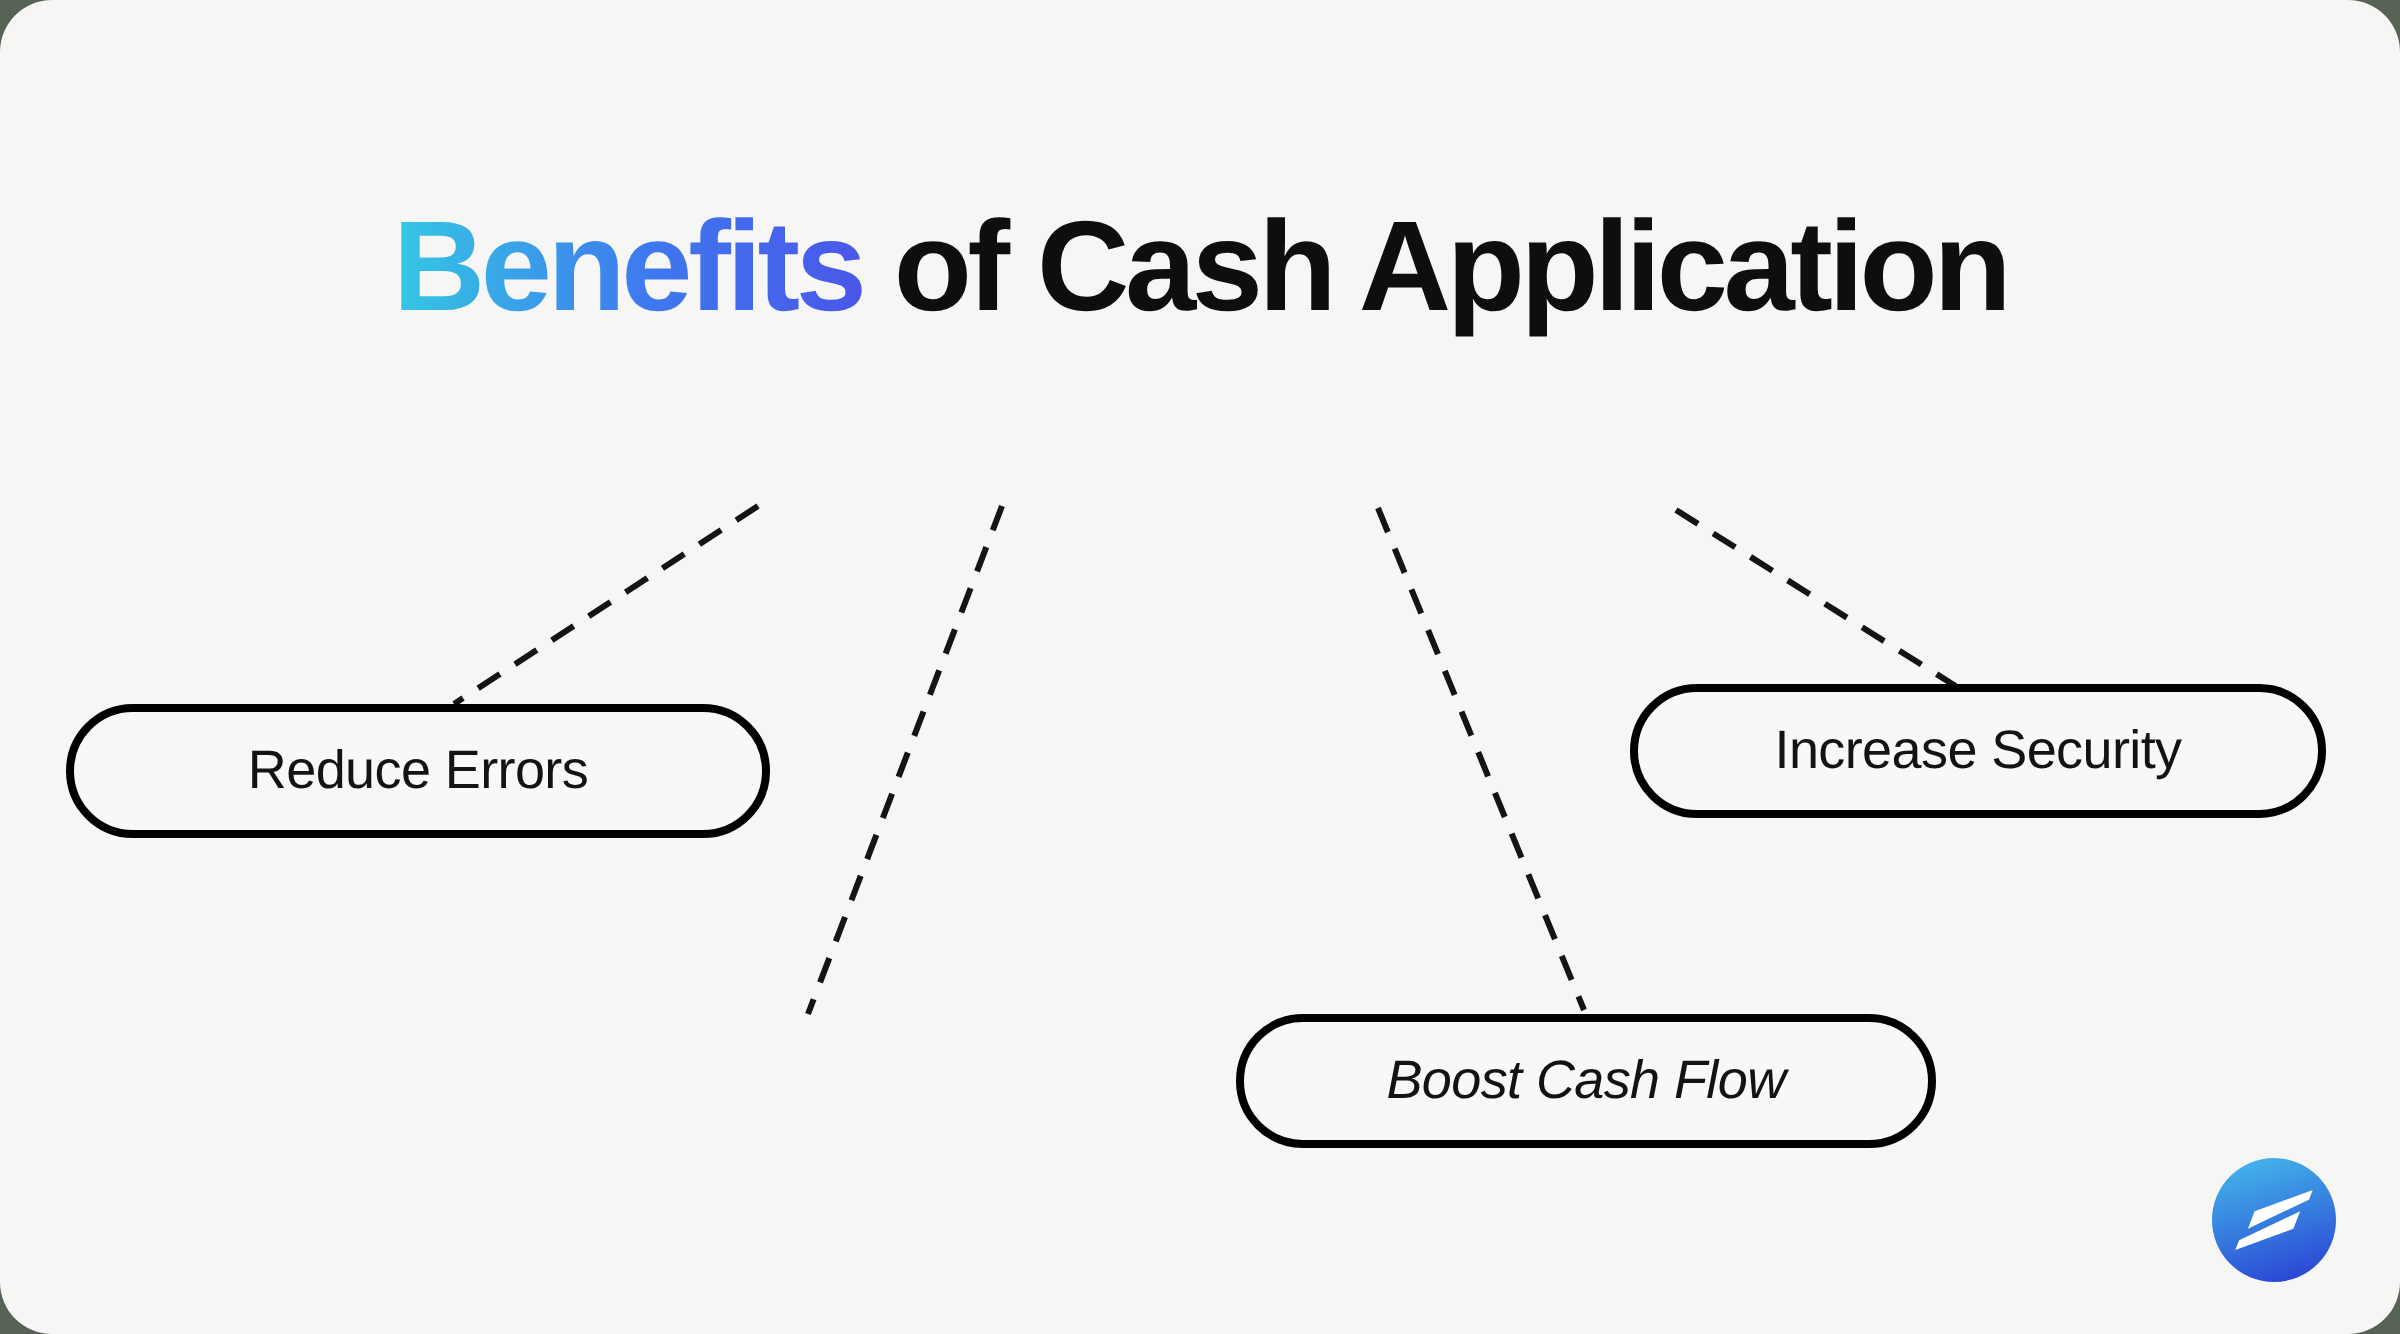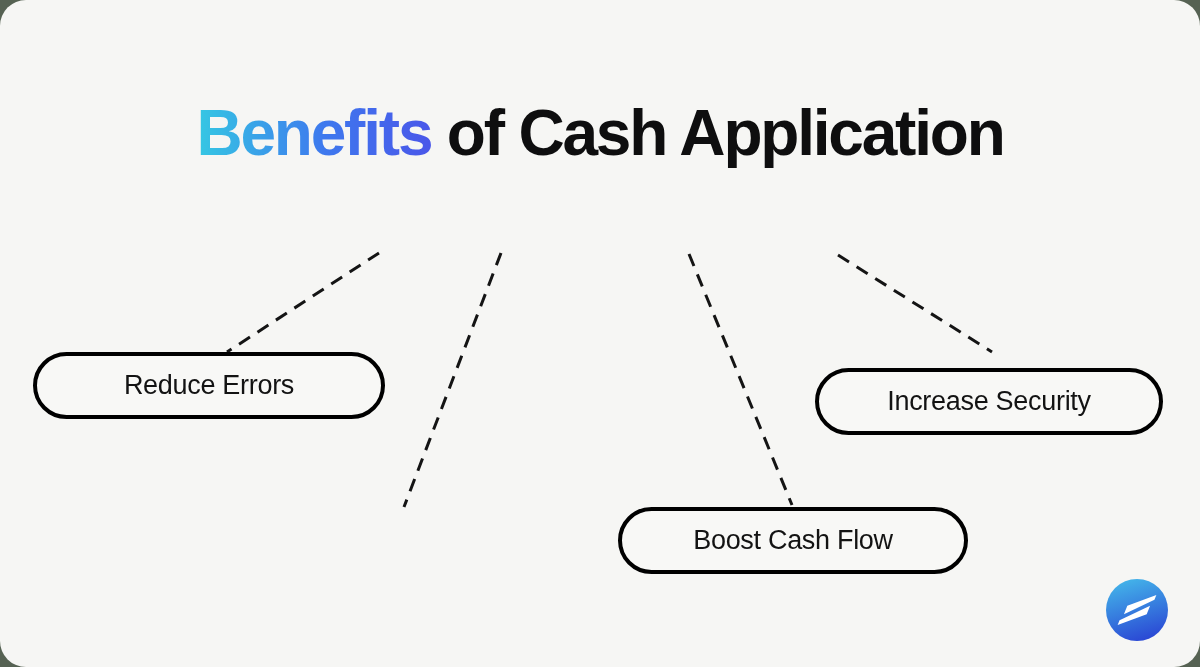--- a/index.html
+++ b/index.html
@@ -55,22 +55,22 @@
     align-items: center;
     justify-content: center;
   }
   .pill-label {
     font-size: 27px;
     letter-spacing: -0.3px;
     color: #131313;
   }
   .pill-reduce-errors    { left: 33px;  top: 352px; width: 352px; }
   .pill-save-time        { left: 212px; top: 507px; width: 350px; }
-  .pill-boost-cash-flow  { left: 618px; top: 507px; width: 350px; }
-  .pill-increase-security{ left: 815px; top: 368px; width: 348px; }
+  .pill-boost-cash-flow  { left: 618px; top: 507px; width: 350px; font-style: italic; }
+  .pill-increase-security{ left: 815px; top: 342px; width: 348px; }
   .logo {
     position: absolute;
     left: 1106px; top: 579px;
     width: 62px; height: 62px;
   }
 </style>
 </head>
 <body>
 
 <div class="canvas">

